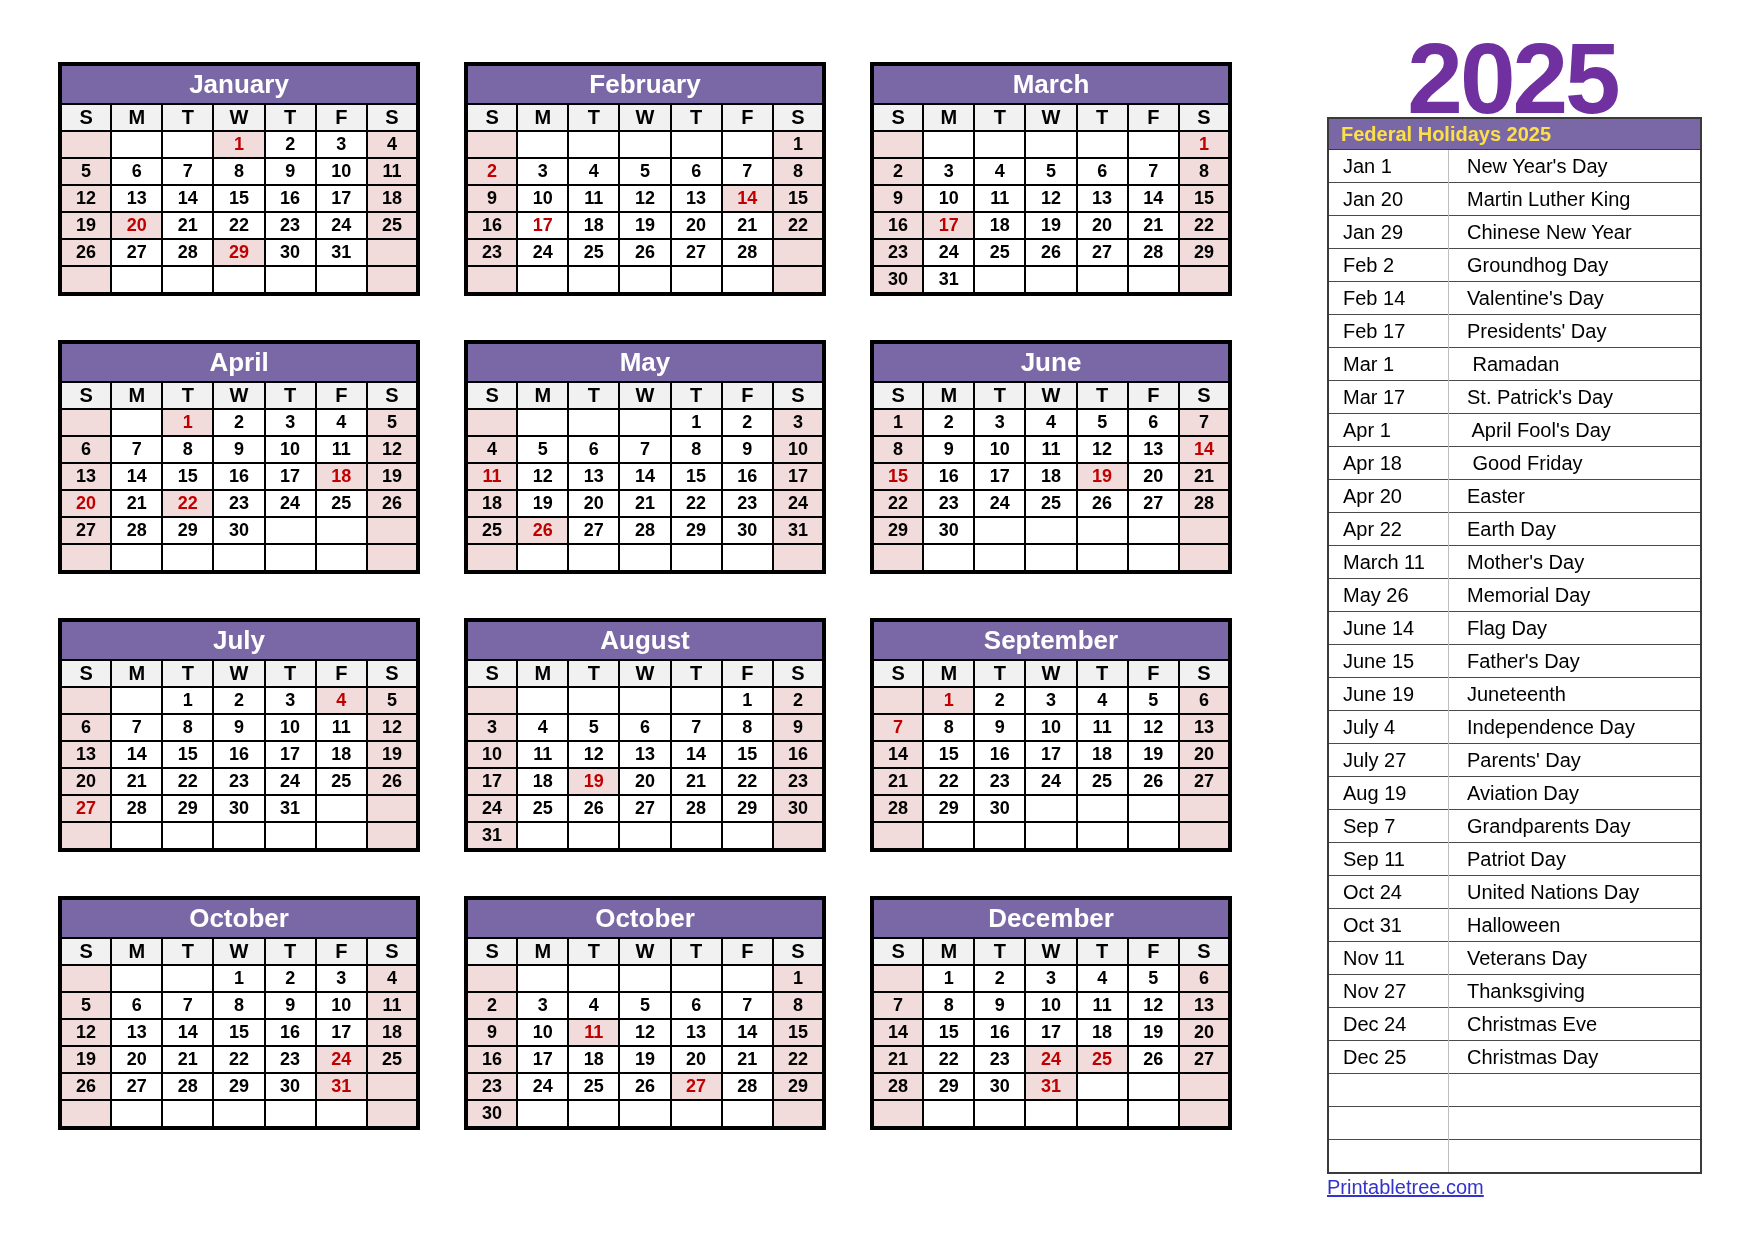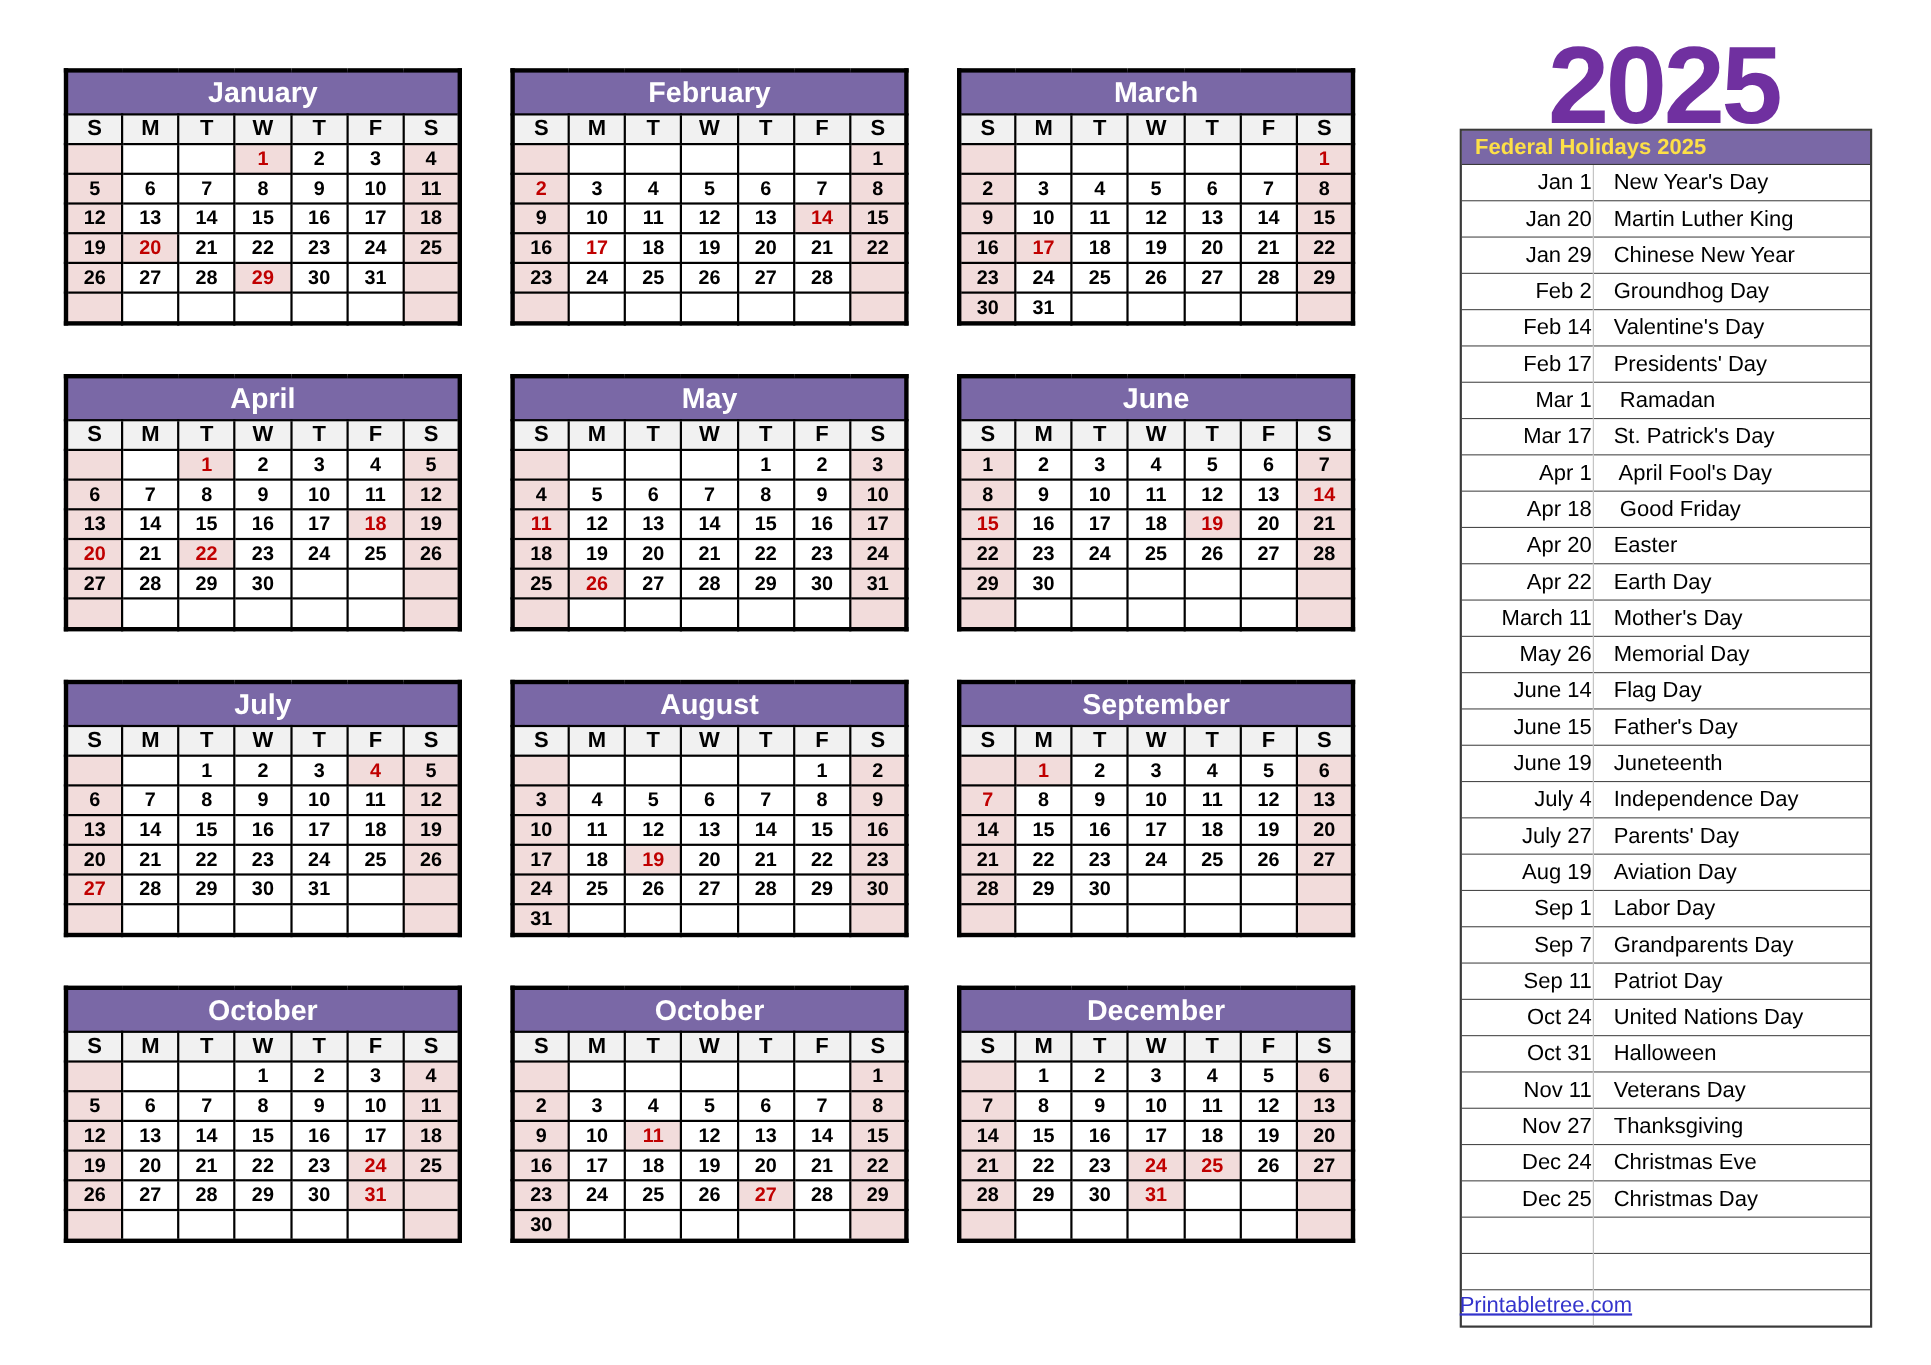--- a/index.html
+++ b/index.html
@@ -26,21 +26,21 @@
 
   
   .holidays-panel{position:absolute;left:1327px;top:117px;width:371px;
     border:2px solid #3a3a3a;background:#fff;}
   .hp-header{background:var(--hdr-purple);color:#fde047;font-weight:bold;font-size:20px;
     height:30px;line-height:30px;padding-left:12px;border-bottom:1px solid #3a3a3a;}
   table.hp{width:100%;border-collapse:collapse;table-layout:fixed;}
   table.hp td{height:30px;font-size:20px;color:#000;border-top:1px solid #4a4a4a;
     white-space:pre;overflow:hidden;}
   table.hp tr:first-child td{border-top:none;}
-  td.hp-date{width:104px;padding-left:14px;text-align:right;}
+  td.hp-date{width:104px;padding-left:14px;}
   td.hp-name{padding-left:18px;border-left:1px solid #bfbfbf;}
 
   
   .footer-link{position:absolute;left:1327px;top:1176px;width:371px;text-align:left;
     font-size:20px;color:var(--link-blue);text-decoration:underline;cursor:pointer;}
 </style>
 </head>
 <body>
 
 <div class="page" style="--hdr-purple: #7A68A6; --year-purple: #7030A0; --pink: #F2DCDB; --red: #C00000; --link-blue: #3333CC;">
@@ -1075,24 +1075,20 @@
           </tr>
           <tr>
             <td class="hp-date">July 27</td>
             <td class="hp-name">Parents' Day</td>
           </tr>
           <tr>
             <td class="hp-date">Aug 19</td>
             <td class="hp-name">Aviation Day</td>
           </tr>
           <tr>
-            <td class="hp-date">Sep 1</td>
-            <td class="hp-name">Labor Day</td>
-          </tr>
-          <tr>
             <td class="hp-date">Sep 7</td>
             <td class="hp-name">Grandparents Day</td>
           </tr>
           <tr>
             <td class="hp-date">Sep 11</td>
             <td class="hp-name">Patriot Day</td>
           </tr>
           <tr>
             <td class="hp-date">Oct 24</td>
             <td class="hp-name">United Nations Day</td>

